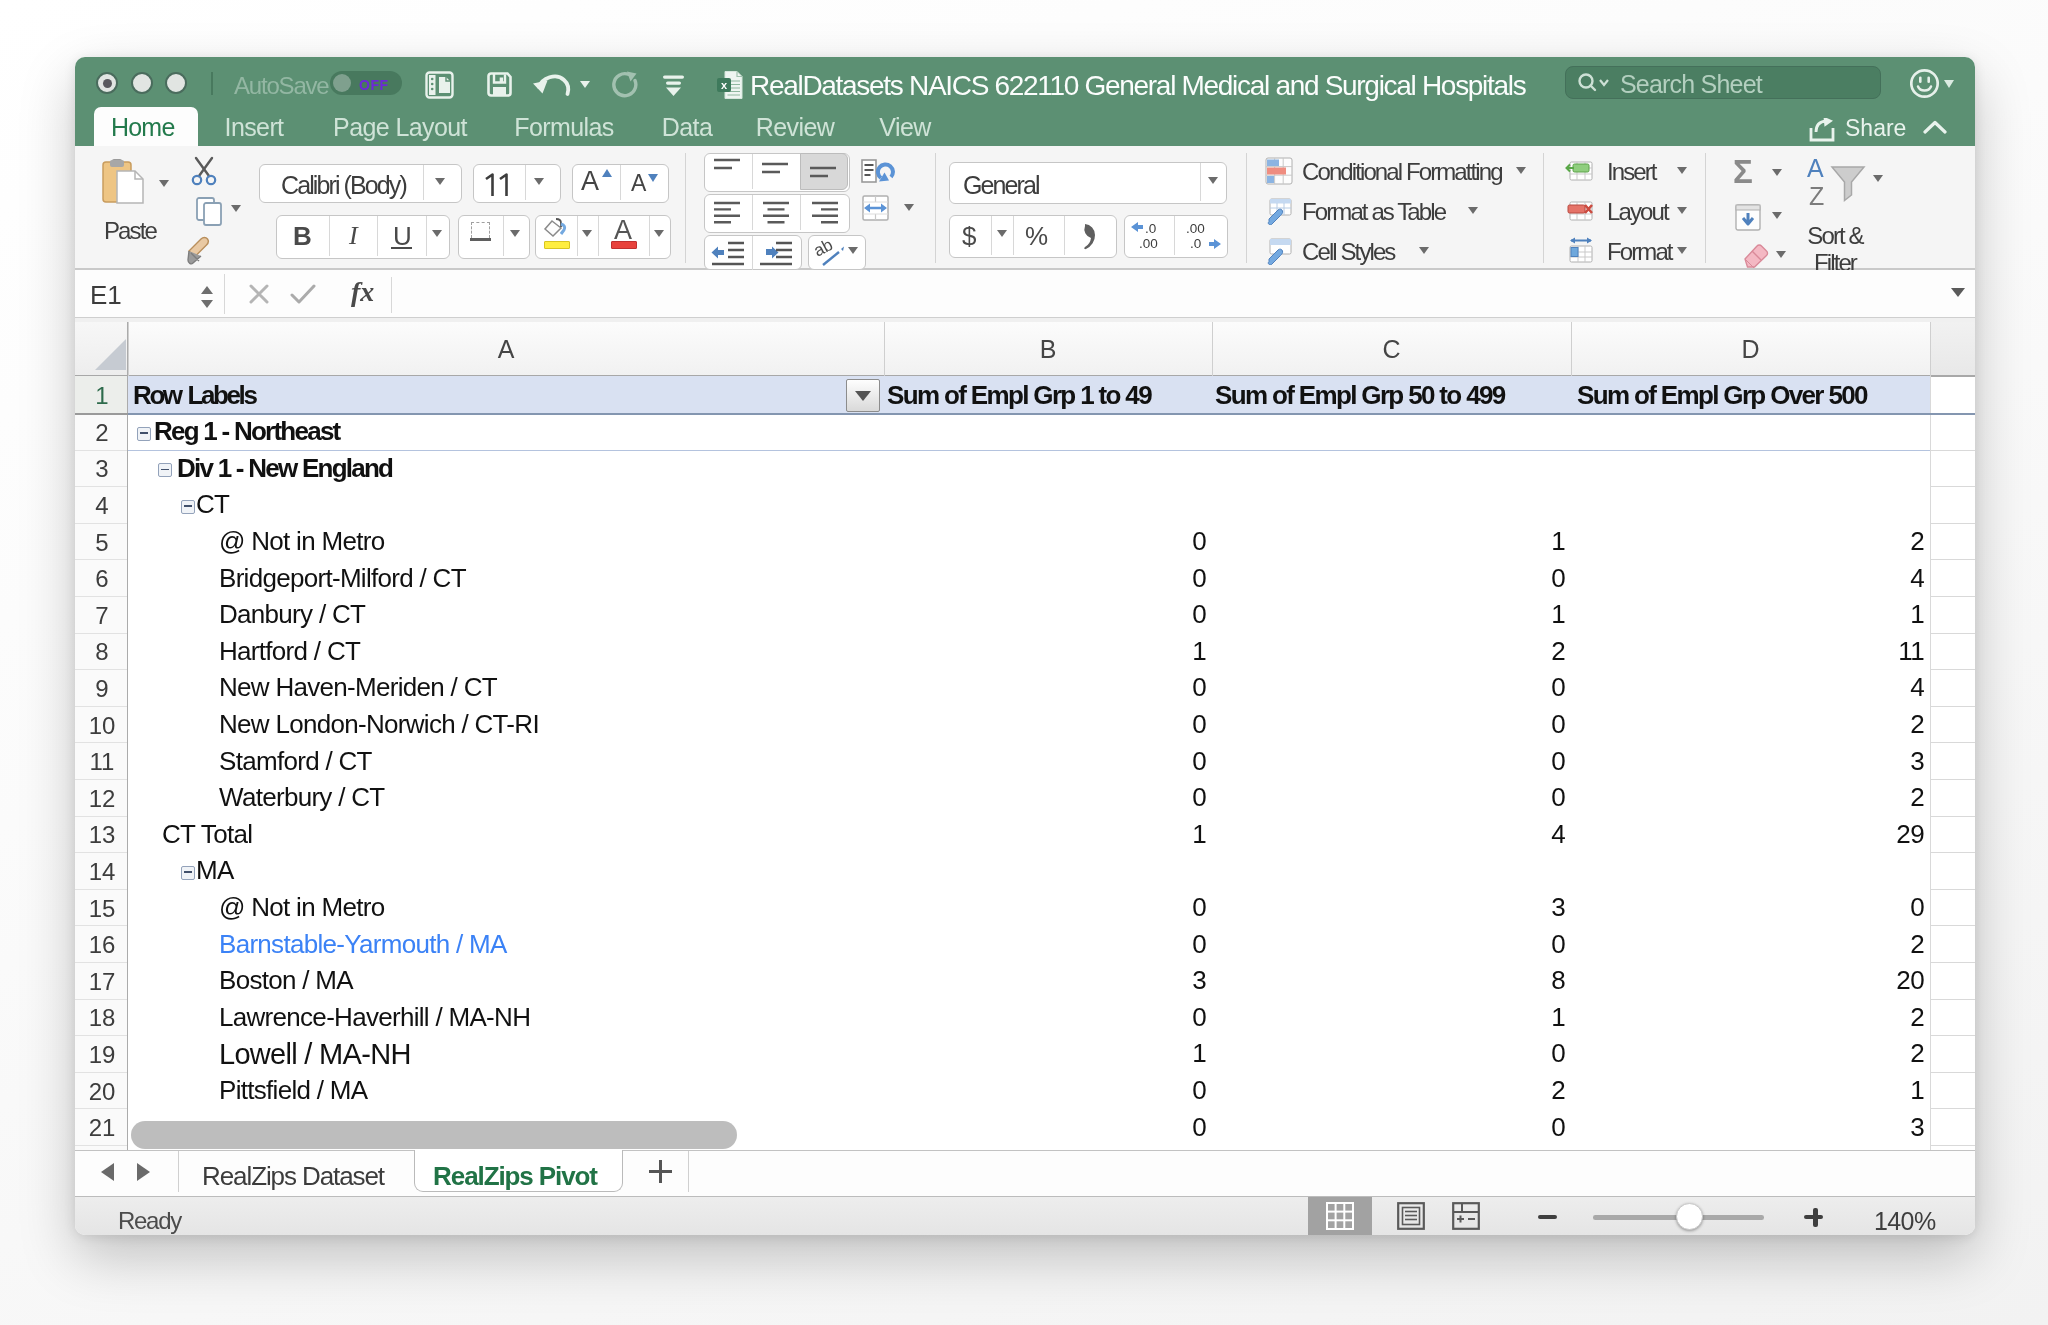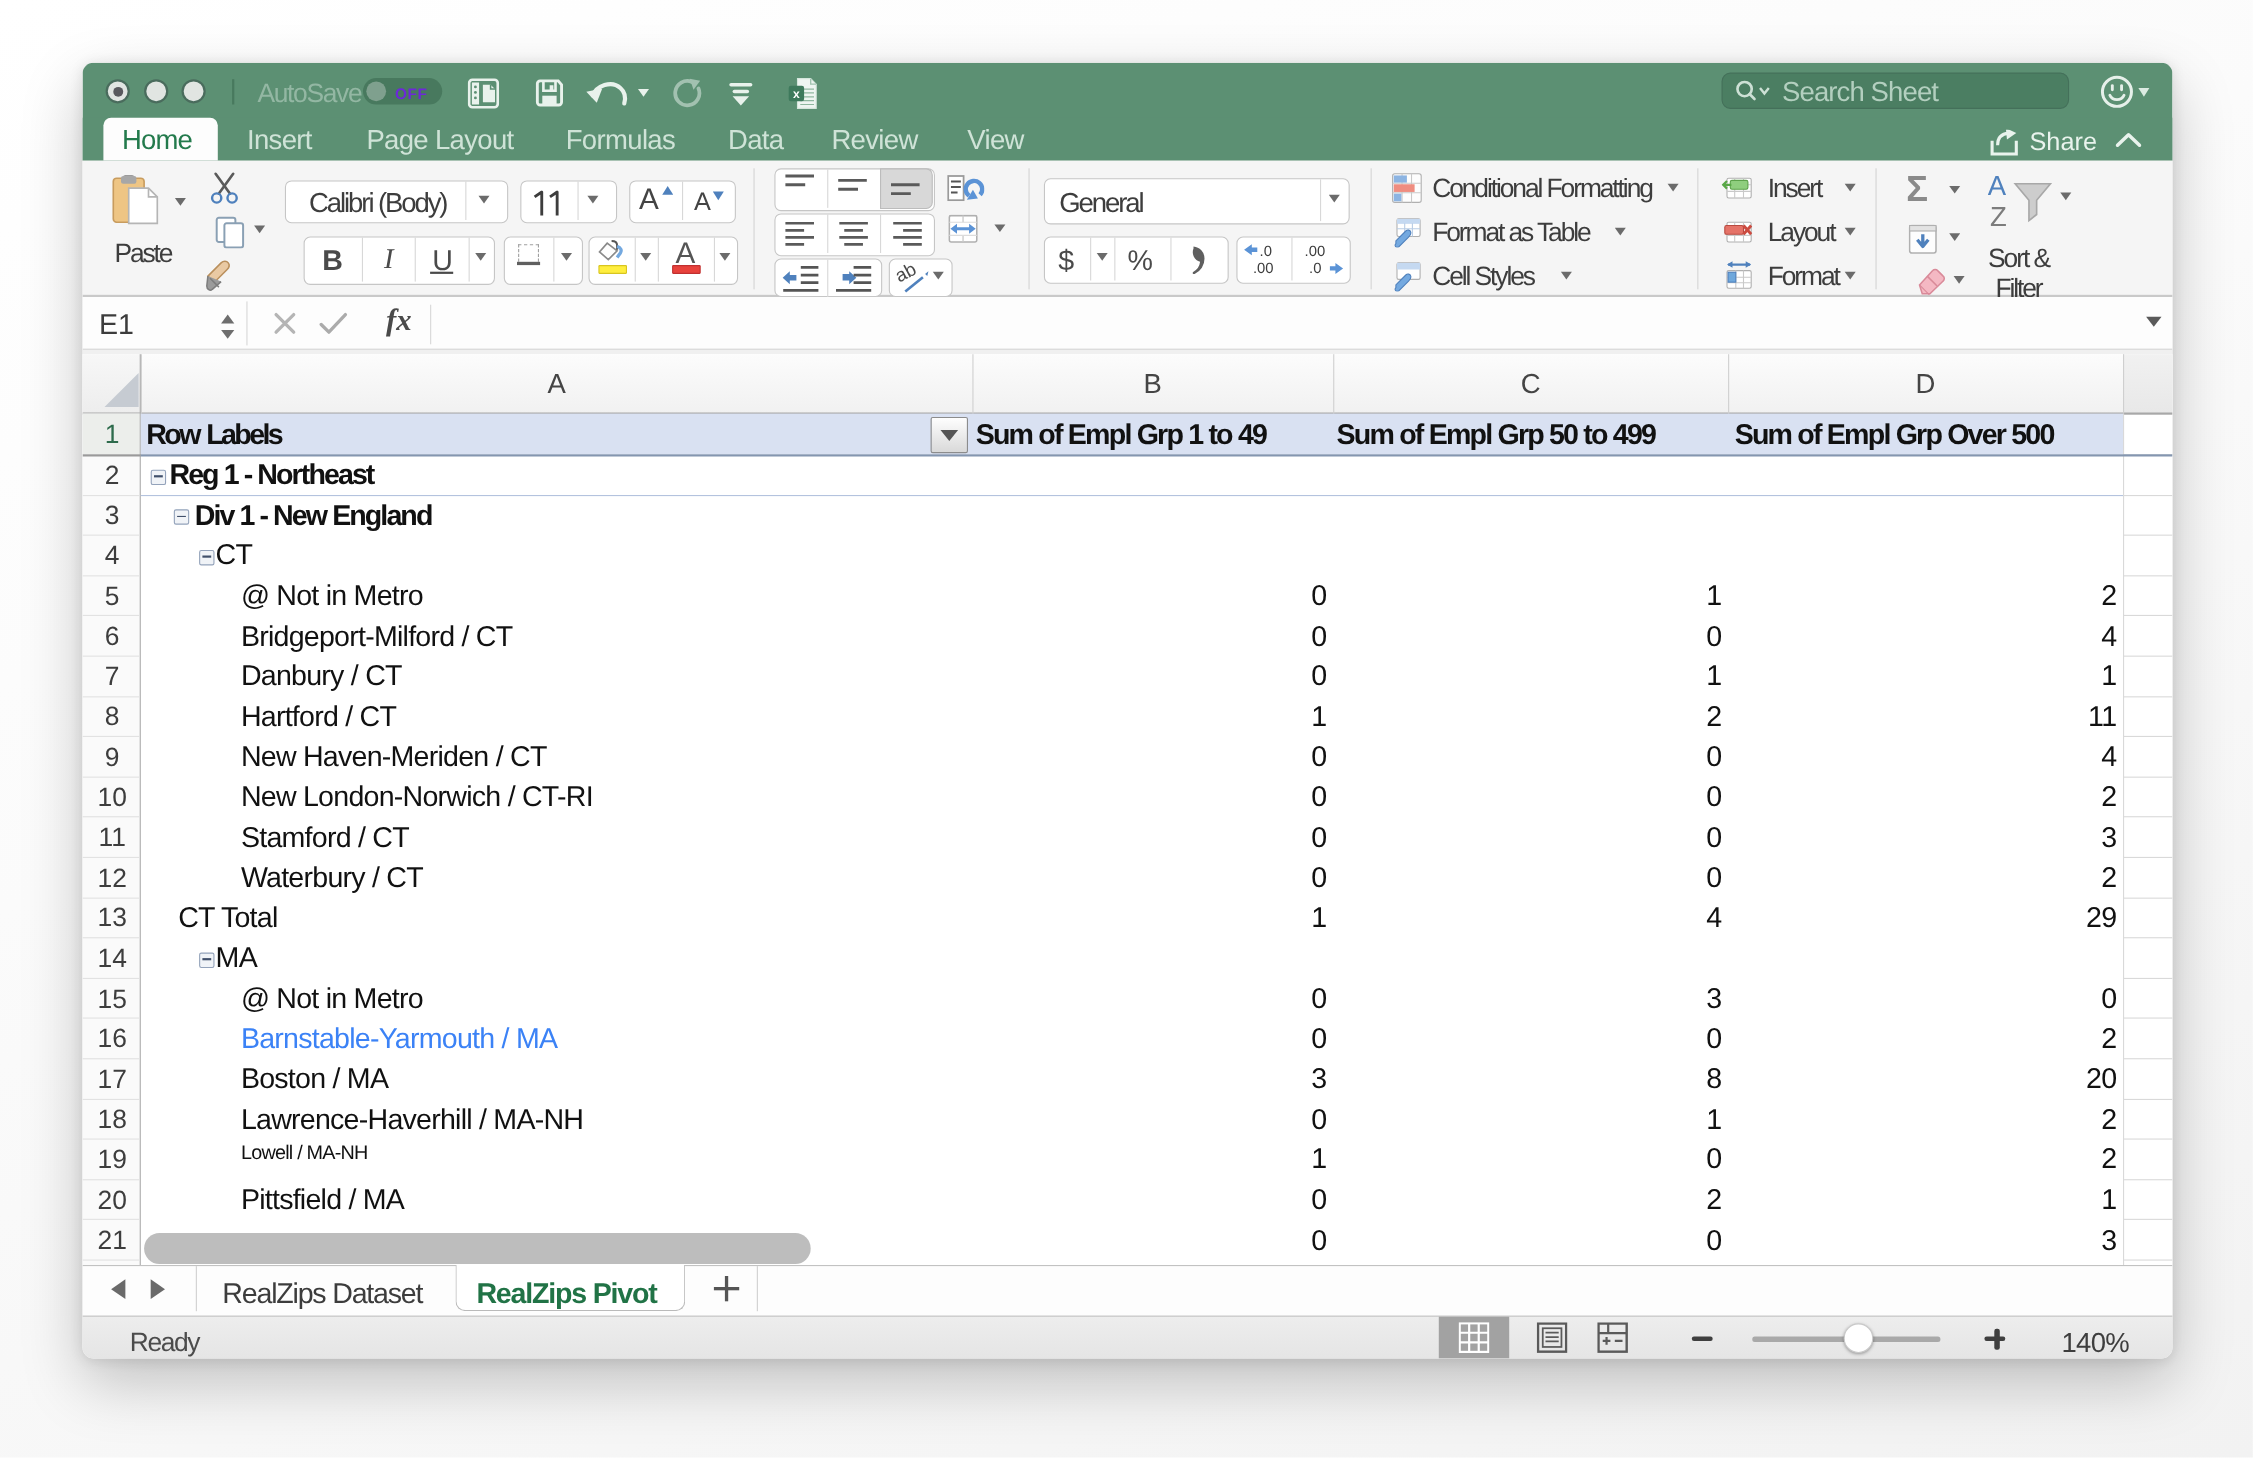--- a/index.html
+++ b/index.html
@@ -63,20 +63,21 @@
 <g stroke="#8fb79f" stroke-width="1.1">
 <line x1="11.5" y1="11" x2="24" y2="11"></line>
         <line x1="11.5" y1="14.5" x2="24" y2="14.5"></line>
 <line x1="11.5" y1="18" x2="24" y2="18"></line>
         <line x1="11.5" y1="21.5" x2="24" y2="21.5"></line>
 <line x1="11.5" y1="25" x2="24" y2="25"></line>
       </g>
 <rect x="1" y="8" width="14" height="14" rx="2" fill="#3e7a5c"></rect>
 <text x="8" y="19" font-size="11" font-weight="bold" fill="#ffffff" text-anchor="middle" font-family="Liberation Sans">x</text>
 </svg>
+<div class="txt" style="left:675px;top:13px;font-size:28px;font-weight:500;color:#fbfdfc;letter-spacing:-1.3px;">RealDatasets NAICS 622110 General Medical and Surgical Hospitals</div>
 <div class="a" style="left:1490px;top:9px;width:316px;height:33px;border-radius:8px;background:#4b7e62;border:1px solid #44705a;box-sizing:border-box;"></div>
 <svg class="a" style="left:1502px;top:15px;" width="34" height="22" viewBox="0 0 34 22">
 <circle cx="9" cy="9" r="6.5" fill="none" stroke="#cde0d5" stroke-width="2.4"></circle>
 <line x1="13.5" y1="13.5" x2="18" y2="18" stroke="#cde0d5" stroke-width="2.4" stroke-linecap="round"></line>
 <path d="M23 8 l4 5 4-5" fill="none" stroke="#cde0d5" stroke-width="2.2"></path>
 </svg>
 <div class="txt" style="left:1545px;top:13px;font-size:25px;letter-spacing:-0.8px;color:#b3cfbf;">Search Sheet</div>
 <svg class="a" style="left:1834px;top:11px;" width="31" height="31" viewBox="0 0 31 31">
 <circle cx="15.5" cy="15.5" r="13.2" fill="none" stroke="#e6f0ea" stroke-width="2.7"></circle>
 <rect x="10" y="8.5" width="2.6" height="6.5" rx="1.3" fill="#e6f0ea"></rect>
@@ -536,21 +537,21 @@
 <div class="txt" style="left:1490px;top:871.6px;transform:translateX(-100%);font-size:26px;letter-spacing:-0.6px;color:#111;">0</div>
 <div class="txt" style="left:1849px;top:871.6px;transform:translateX(-100%);font-size:26px;letter-spacing:-0.6px;color:#111;">2</div>
 <div class="txt" style="left:144px;top:908.2px;font-size:26px;font-weight:normal;letter-spacing:-0.7px;color:#111;">Boston / MA</div>
 <div class="txt" style="left:1131px;top:908.2px;transform:translateX(-100%);font-size:26px;letter-spacing:-0.6px;color:#111;">3</div>
 <div class="txt" style="left:1490px;top:908.2px;transform:translateX(-100%);font-size:26px;letter-spacing:-0.6px;color:#111;">8</div>
 <div class="txt" style="left:1849px;top:908.2px;transform:translateX(-100%);font-size:26px;letter-spacing:-0.6px;color:#111;">20</div>
 <div class="txt" style="left:144px;top:944.8px;font-size:26px;font-weight:normal;letter-spacing:-0.7px;color:#111;">Lawrence-Haverhill / MA-NH</div>
 <div class="txt" style="left:1131px;top:944.8px;transform:translateX(-100%);font-size:26px;letter-spacing:-0.6px;color:#111;">0</div>
 <div class="txt" style="left:1490px;top:944.8px;transform:translateX(-100%);font-size:26px;letter-spacing:-0.6px;color:#111;">1</div>
 <div class="txt" style="left:1849px;top:944.8px;transform:translateX(-100%);font-size:26px;letter-spacing:-0.6px;color:#111;">2</div>
-<div class="txt" style="left:144px;top:981.4px;font-size:18px;font-weight:normal;letter-spacing:-0.7px;color:#111;">Lowell / MA-NH</div>
+<div class="txt" style="left:144px;top:981.4px;font-size:29px;font-weight:normal;letter-spacing:-0.7px;color:#111;">Lowell / MA-NH</div>
 <div class="txt" style="left:1131px;top:981.4px;transform:translateX(-100%);font-size:26px;letter-spacing:-0.6px;color:#111;">1</div>
 <div class="txt" style="left:1490px;top:981.4px;transform:translateX(-100%);font-size:26px;letter-spacing:-0.6px;color:#111;">0</div>
 <div class="txt" style="left:1849px;top:981.4px;transform:translateX(-100%);font-size:26px;letter-spacing:-0.6px;color:#111;">2</div>
 <div class="txt" style="left:144px;top:1018.0px;font-size:26px;font-weight:normal;letter-spacing:-0.7px;color:#111;">Pittsfield / MA</div>
 <div class="txt" style="left:1131px;top:1018.0px;transform:translateX(-100%);font-size:26px;letter-spacing:-0.6px;color:#111;">0</div>
 <div class="txt" style="left:1490px;top:1018.0px;transform:translateX(-100%);font-size:26px;letter-spacing:-0.6px;color:#111;">2</div>
 <div class="txt" style="left:1849px;top:1018.0px;transform:translateX(-100%);font-size:26px;letter-spacing:-0.6px;color:#111;">1</div>
 <div class="txt" style="left:1131px;top:1054.6px;transform:translateX(-100%);font-size:26px;letter-spacing:-0.6px;color:#111;">0</div>
 <div class="txt" style="left:1490px;top:1054.6px;transform:translateX(-100%);font-size:26px;letter-spacing:-0.6px;color:#111;">0</div>
 <div class="txt" style="left:1849px;top:1054.6px;transform:translateX(-100%);font-size:26px;letter-spacing:-0.6px;color:#111;">3</div>

